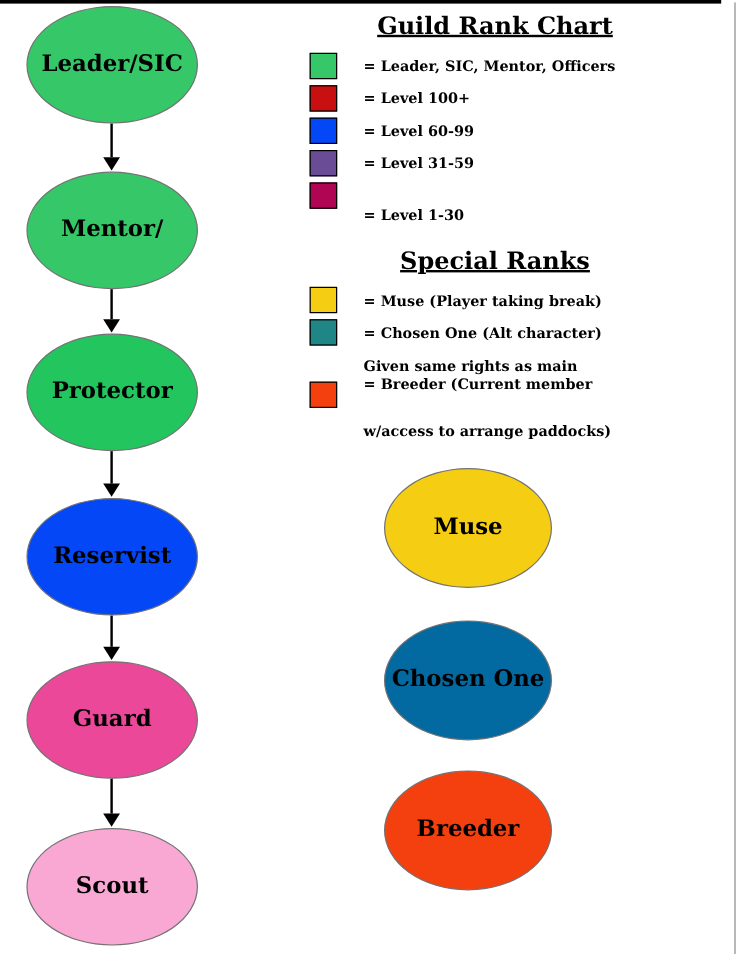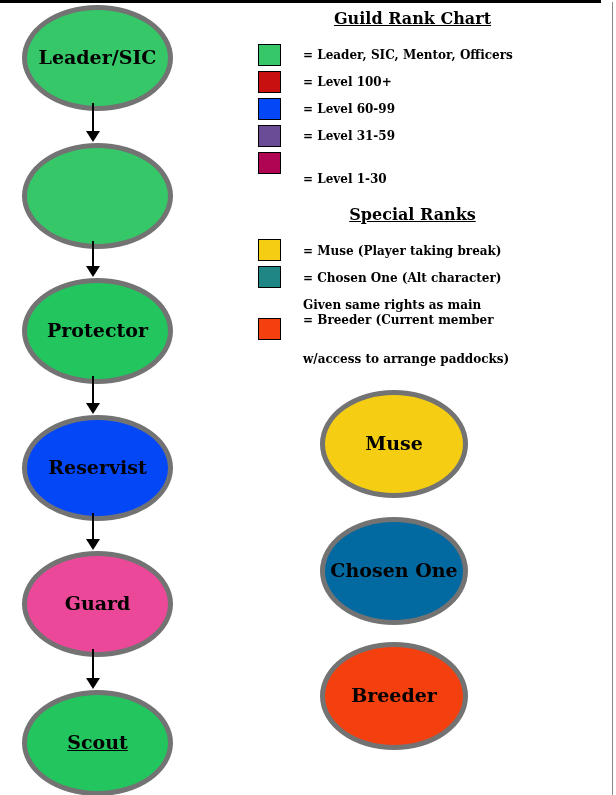--- a/index.html
+++ b/index.html
@@ -5,55 +5,56 @@
   html,body{margin:0;padding:0;}
   body{
     width:616px;height:795px;position:relative;background:#ffffff;overflow:hidden;
     font-family:"DejaVu Serif","Liberation Serif",serif;font-weight:bold;color:#000;
   }
   .top-border{position:absolute;top:0;left:0;width:601px;height:3px;background:#000;}
   .right-border{position:absolute;top:2px;left:612px;width:1px;height:793px;background:#8a8a8a;}
 
   
   .node{
-    position:absolute;border-radius:50%;border:5px solid #737373;
+    position:absolute;border-radius:50%;border:1px solid #737373;
     display:flex;flex-direction:column;align-items:center;justify-content:center;
     font-size:19px;line-height:1.35;text-align:center;
   }
   .fc-node{left:22px;width:141px;height:96px;}
   .sp-node{left:320px;width:138px;height:98px;justify-content:center;}
 
   
   .arrow{position:absolute;left:86px;width:14px;display:flex;flex-direction:column;align-items:center;}
   .arrow .shaft{width:2px;flex:1;background:#000;}
   .arrow .head{width:0;height:0;border-left:7px solid transparent;border-right:7px solid transparent;border-top:11px solid #000;}
 
   
   .section-title{
     position:absolute;left:270px;width:285px;text-align:center;
-    font-size:16px;text-decoration:underline;white-space:nowrap;
+    font-size:20px;text-decoration:underline;white-space:nowrap;
   }
   .swatch{position:absolute;left:258px;width:21px;height:20px;border:1px solid #000;}
   .legend-label{position:absolute;left:303px;font-size:12px;line-height:20px;white-space:nowrap;}
 </style>
 </head>
 <body>
 
 <div class="top-border"></div>
 <div class="right-border"></div>
 
 <div class="node fc-node" style="top: 5px; background-color: rgb(53, 199, 104);">
   <span>Leader/SIC</span>
 </div>
 <div class="arrow" style="top:103px;height:39px">
   <div class="shaft"></div>
   <div class="head"></div>
 </div>
 
 <div class="node fc-node" style="top: 143px; background-color: rgb(53, 199, 104);">
+  <span>Mentor/</span>
 </div>
 <div class="arrow" style="top:241px;height:36px">
   <div class="shaft"></div>
   <div class="head"></div>
 </div>
 
 <div class="node fc-node" style="top: 278px; background-color: #22c55e; text-align: right;">
   <span>Protector</span>
 </div>
 <div class="arrow" style="top:376px;height:38px">
@@ -70,21 +71,21 @@
 </div>
 
 <div class="node fc-node" style="top: 551px; background-color: #ec4899;">
   <span>Guard</span>
 </div>
 <div class="arrow" style="top:649px;height:40px">
   <div class="shaft"></div>
   <div class="head"></div>
 </div>
 
-<div class="node fc-node" style="top: 690px; background-color: #22c55e; text-decoration: underline;">
+<div class="node fc-node" style="top: 690px; background-color: #f9a8d4;">
   <span>Scout</span>
 </div>
 
 <div class="section-title" style="top:9px">Guild Rank Chart</div>
 
 <div class="swatch" style="top: 44px; background-color: rgb(53, 199, 104);"></div>
 <div class="legend-label" style="top:45px">= Leader, SIC, Mentor, Officers</div>
 
 <div class="swatch" style="top: 71px; background-color: rgb(200, 16, 16);"></div>
 <div class="legend-label" style="top:72px">= Level 100+</div>

